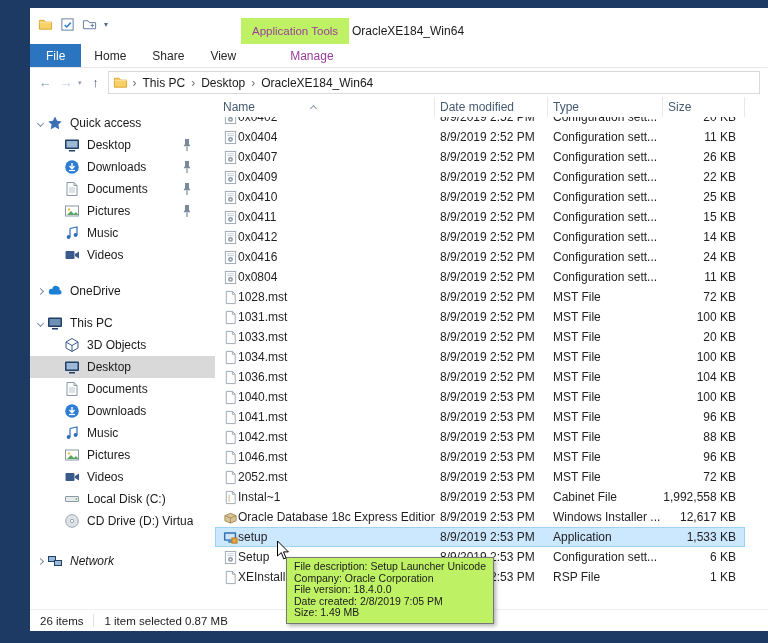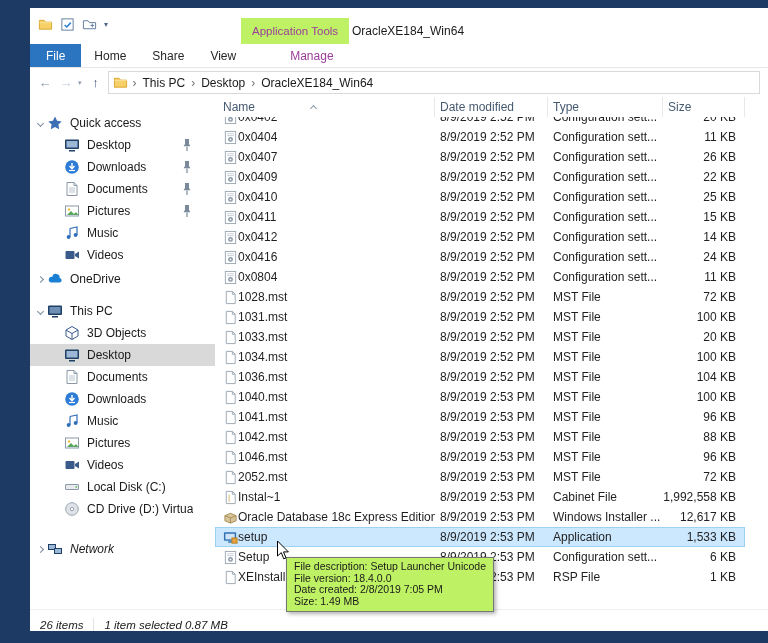--- a/index.html
+++ b/index.html
@@ -72,21 +72,21 @@
   .cell { white-space:nowrap; overflow:hidden; font-size:12px; color:#1f1f1f; }
   .cell.c-name { display:flex; align-items:center; padding-left:8px; }
   .cell.c-name .icon { width:15px; height:15px; flex:none; }
   .cell.c-name .icon svg { width:15px; height:15px; display:block; }
   .cell.c-date, .cell.c-type { padding-left:5px; }
   .cell.c-size { text-align:right; padding-right:9px; }
   
   .statusbar {
     position:absolute; left:0; right:0; bottom:0; height:22px;
     border-top:1px solid #efefef; background:#fff;
-    display:flex; align-items:flex-end; padding-left:10px; font-size:11.5px;font-style:italic;
+    display:flex; align-items:center; padding-left:10px; font-size:11.5px;
   }
   .status-sep { width:1px; height:13px; background:#e2e2e2; margin:0 10px; }
   
   .tooltip {
     position:absolute; left:286px; top:557px; z-index:40;
     background:#bef264; border:1px solid #767676; color:#1a1a1a;
     padding:3px 7px 4px; font-size:10.5px; line-height:11.5px; white-space:nowrap;
     box-shadow:2px 2px 4px rgba(0,0,0,.3);
   }
   .cursor { position:absolute; left:276px; top:540px; z-index:50; }
@@ -244,21 +244,21 @@
         </div>
         <div class="side-item lvl1">
           <span class="icon">
             <svg viewBox="0 0 16 16">
               <rect x="1.5" y="4" width="9" height="8" rx="1" fill="#3a5a8c"></rect>
               <path d="M11 7l4-2.5v7L11 9z" fill="#3a5a8c"></path>
             </svg>
           </span>
           <span class="side-label">Videos</span>
         </div>
-        <div class="side-item lvl0" style="margin-top: 2px; text-align: center;">
+        <div class="side-item lvl0" style="margin-top: 14px; text-align: center;">
           <span class="chev-box">
             <span class="chev right"></span>
           </span>
           <span class="icon">
             <svg viewBox="0 0 16 16">
               <path d="M4 11.5h8.2a2.2 2.2 0 0 0 .4-4.4A3.7 3.7 0 0 0 5.3 5.9 2.8 2.8 0 0 0 4 11.5z" fill="#1b7fd4"></path>
             </svg>
           </span>
           <span class="side-label">OneDrive</span>
         </div>
@@ -752,20 +752,21 @@
   <div class="statusbar">
     <span>26 items</span>
     <span class="status-sep"></span>
     <span>1 item selected 0.87 MB</span>
   </div>
 
 </div>
 
 <div class="tooltip">
     <div>File description: Setup Launcher Unicode</div>
+    <div>Company: Oracle Corporation</div>
     <div>File version: 18.4.0.0</div>
     <div>Date created: 2/8/2019 7:05 PM</div>
     <div>Size: 1.49 MB</div>
   </div>
 
 <div class="cursor">
   <svg width="14" height="21" viewBox="0 0 14 21">
     <path d="M1.5 1 L1.5 16 L5.3 12.6 L7.7 18.8 L10 17.9 L7.5 11.9 L12.4 11.9 Z" fill="#ffffff" stroke="#000000" stroke-width="1"></path>
   </svg>
 </div>

